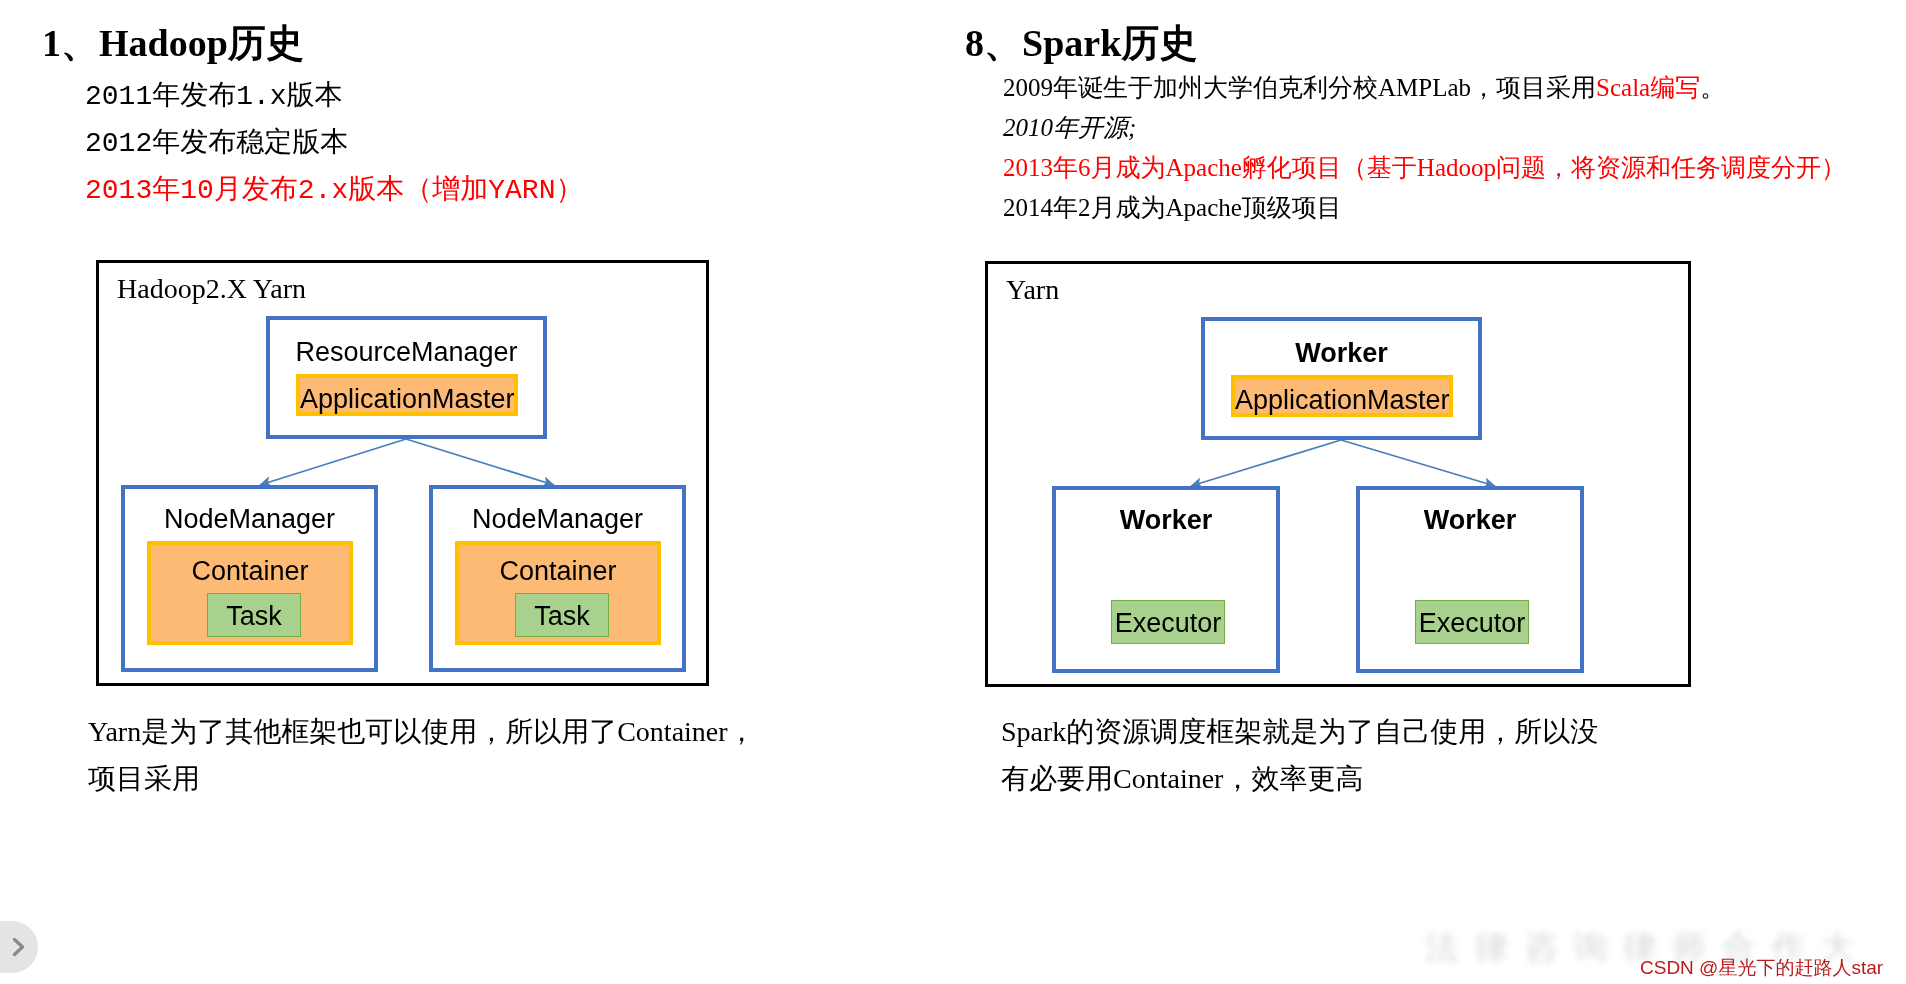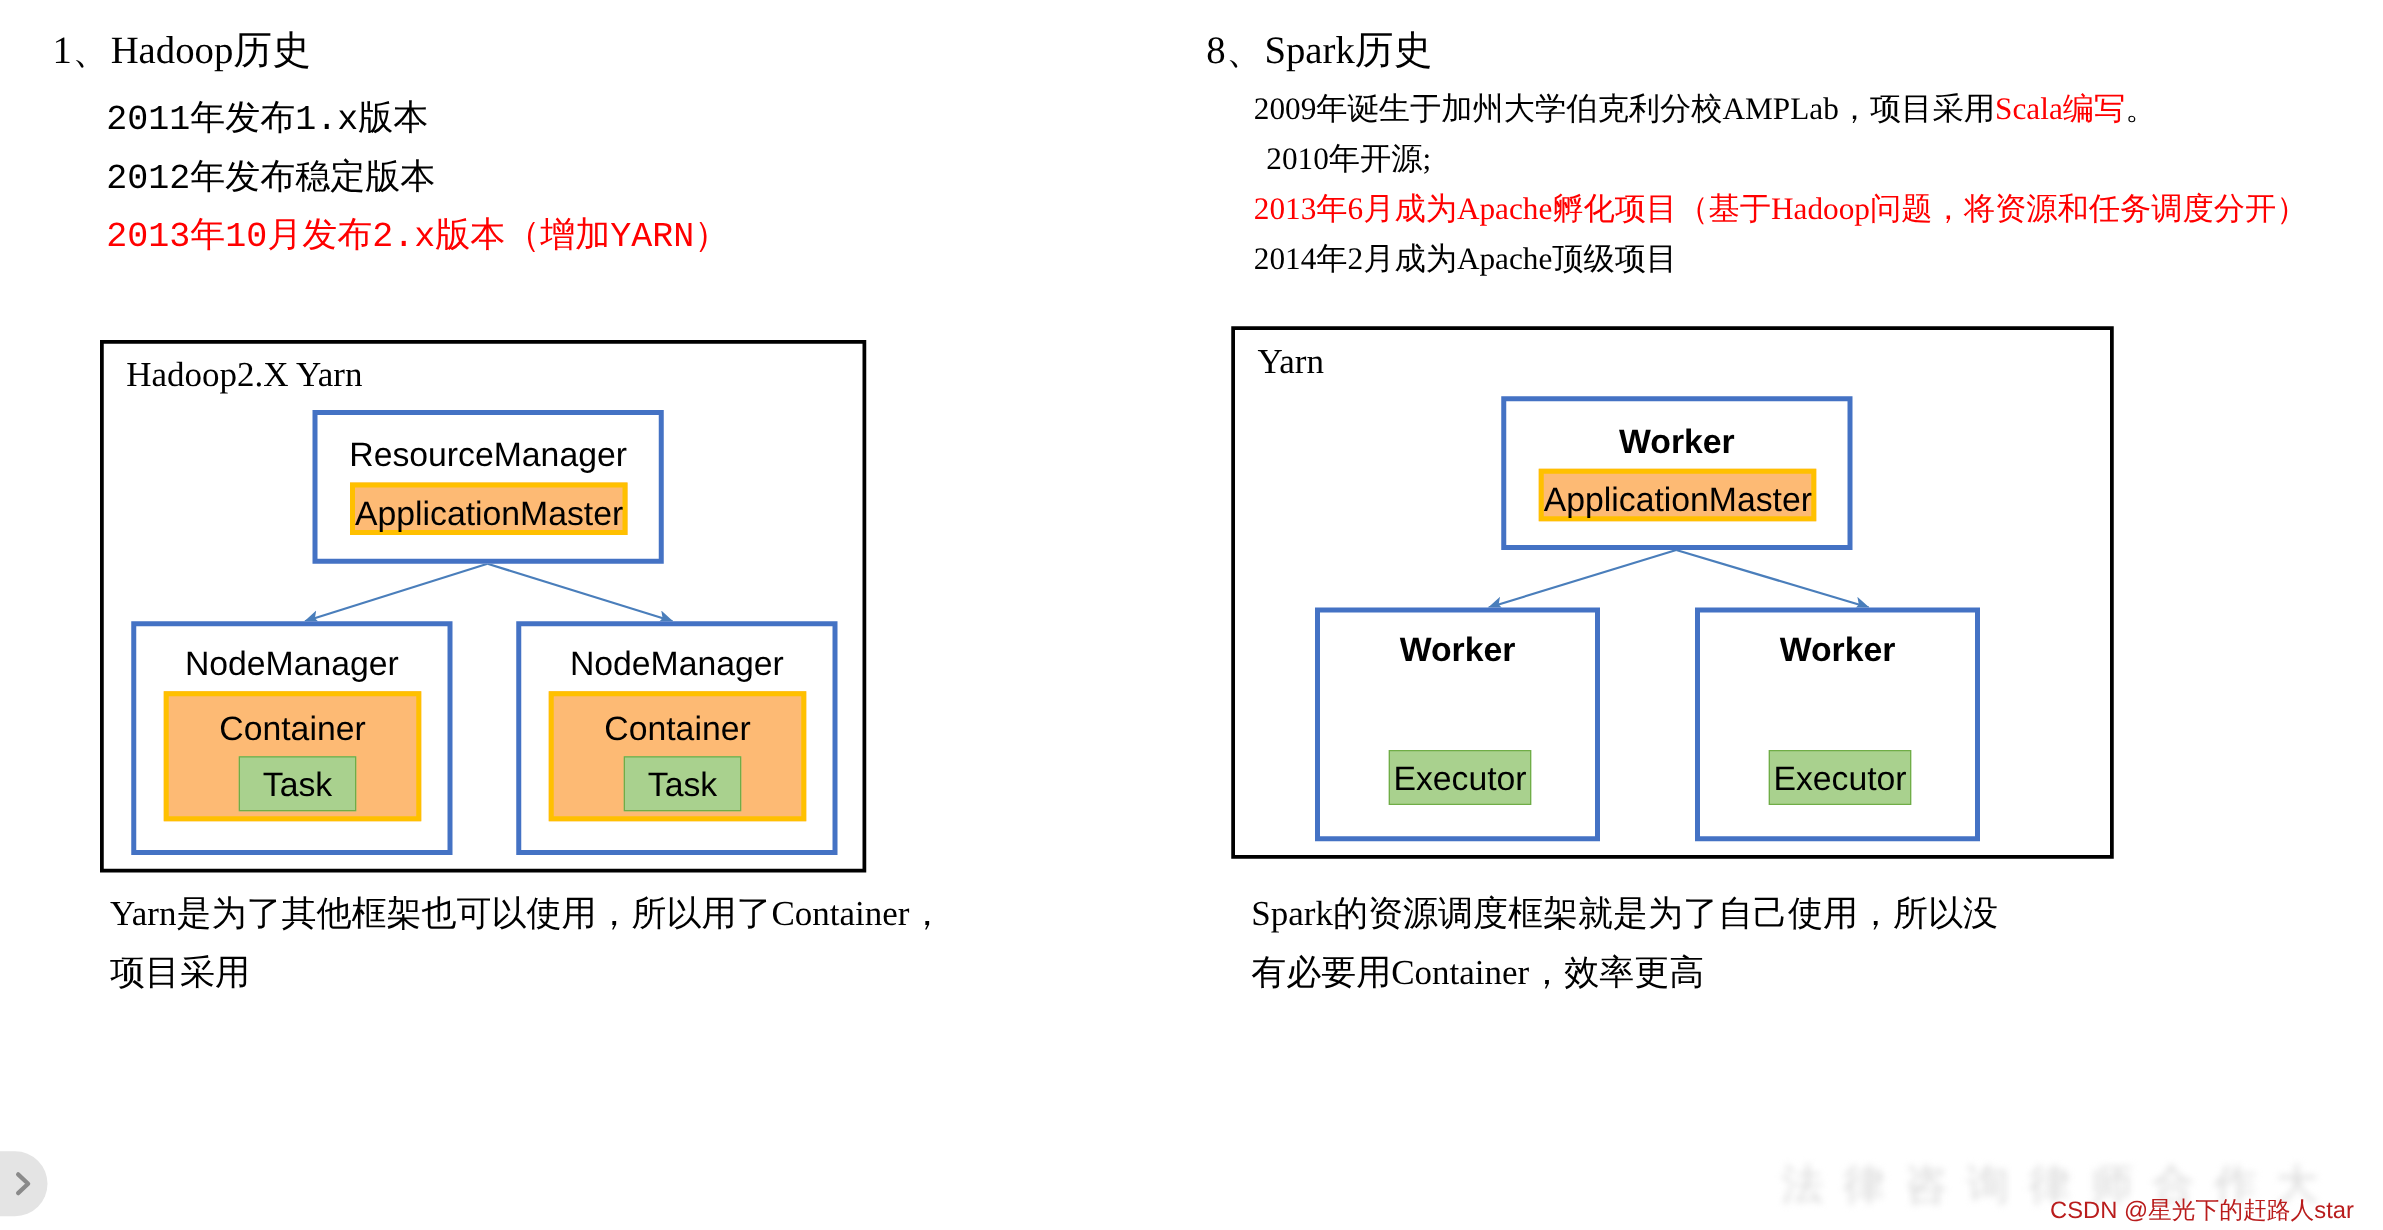--- a/index.html
+++ b/index.html
@@ -15,22 +15,22 @@
     font-family: "Liberation Serif", serif;
     color: #000000;
   }
 
   
   .abs { position: absolute; }
 
   
   .section-heading {
     font-family: "Liberation Serif", serif;
-    font-size: 31px;
-    font-weight: normal;
+    font-size: 38px;
+    font-weight: bold;
     line-height: 1;
     white-space: nowrap;
     text-align: center;
   }
 
   
   .bullet-line {
     font-family: Liberation Mono, monospace;
     font-size: 28px;
     line-height: 1;
@@ -178,21 +178,21 @@
 <div class="abs" style="left:0;top:0;width:953px;height:984px;">
 
   <div class="section-heading abs" style="left:42px;top:24px;">1、Hadoop历史</div>
 
   <div class="bullet-line abs" style="left:85px;top:83px;">2011年发布1.x版本</div>
 
   <div class="bullet-line abs" style="left:85px;top:130px;">2012年发布稳定版本</div>
 
   <div class="bullet-line red abs" style="left:85px;top:177px;">2013年10月发布2.x版本（增加YARN）</div>
 
-  <div class="diagram-frame" style="left:80px;top:260px;width:613px;height:426px;margin-top:12px;">
+  <div class="diagram-frame" style="left:96px;top:260px;width:613px;height:426px;">
 
     <div class="frame-label" style="left:18px;top:12px;">Hadoop2.X Yarn</div>
 
     <svg class="connectors" width="613" height="426" style="left:0;top:0;">
       <defs>
         <marker id="ah-l" markerWidth="9" markerHeight="9" refX="6.2" refY="3.1" orient="auto" markerUnits="strokeWidth">
           <path d="M0,0 L6.6,3.1 L0,6.2 L1.6,3.1 z" fill="#4A7EBB"></path>
         </marker>
       </defs>
       <line x1="307" y1="176" x2="161" y2="222" stroke="#4A7EBB" stroke-width="1.8" marker-end="url(#ah-l)"></line>
@@ -234,21 +234,21 @@
 </div>
 
 <div class="abs" style="left:953px;top:0;width:953px;height:984px;">
 
   <div class="section-heading abs" style="left:12px;top:24px;">8、Spark历史</div>
 
   <div class="bullet-line-sm abs" style="left:50px;top:75px;">
     <span>2009年诞生于加州大学伯克利分校AMPLab，项目采用</span><span class="inline-red">Scala编写</span><span>。</span>
   </div>
 
-  <div class="bullet-line-sm abs" style="left:60px;top:115px;">2010年开源;</div>
+  <div class="bullet-line-sm abs" style="left:50px;top:115px;font-style:italic;">2010年开源;</div>
 
   <div class="bullet-line-sm red abs" style="left:50px;top:155px;">2013年6月成为Apache孵化项目（基于Hadoop问题，将资源和任务调度分开）</div>
 
   <div class="bullet-line-sm abs" style="left:50px;top:195px;">2014年2月成为Apache顶级项目</div>
 
   <div class="diagram-frame" style="left:32px;top:261px;width:706px;height:426px;">
 
     <div class="frame-label" style="left:18px;top:12px;">Yarn</div>
 
     <svg class="connectors" width="706" height="426" style="left:0;top:0;">

